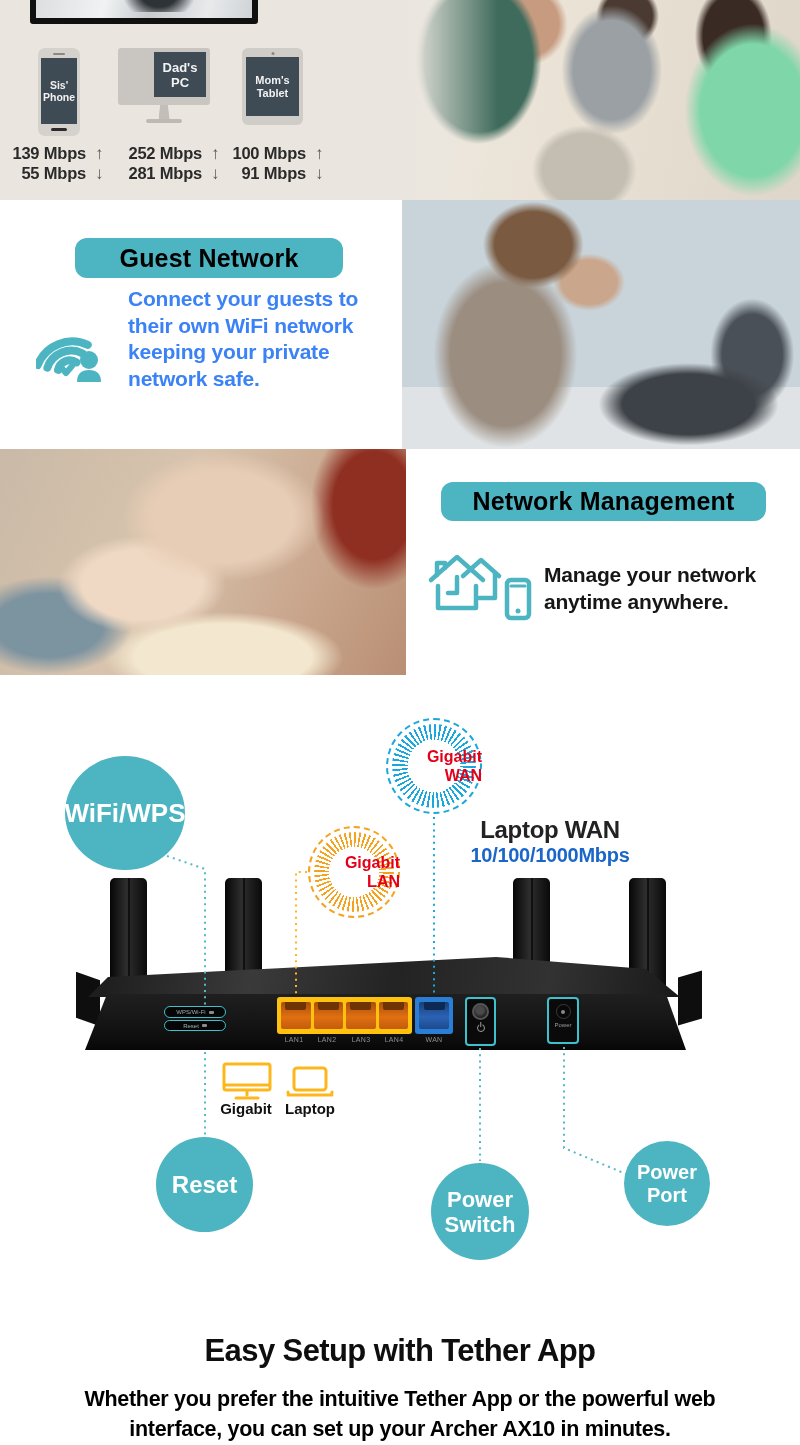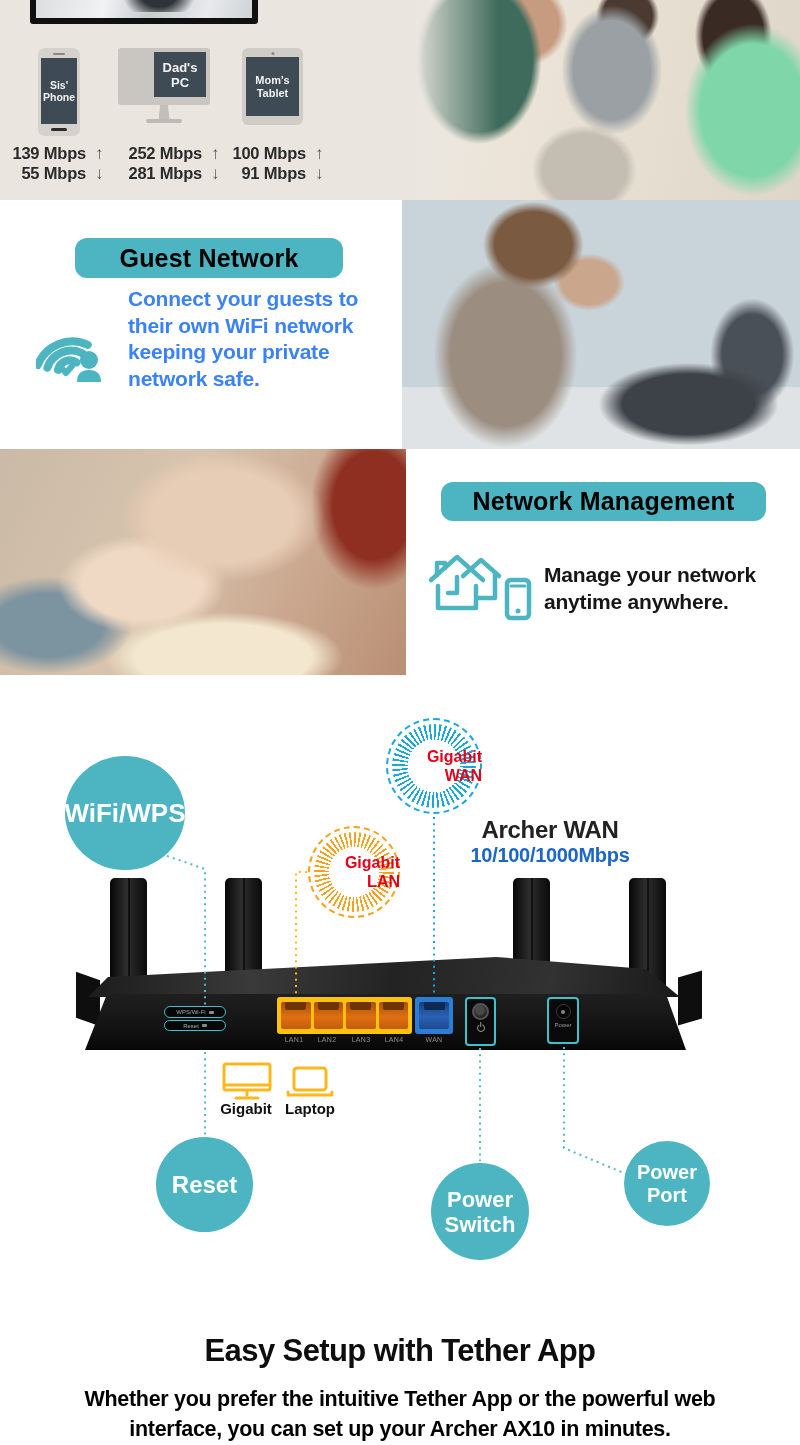--- a/index.html
+++ b/index.html
@@ -299,21 +299,21 @@
     </div>
     <div class="badge badge-lan">
       <div class="ring"></div>
         <div class="hatch"></div>
       <div class="txt">
         <span>Gigabit</span>
         <span>LAN</span>
       </div>
     </div>
 
-    <div class="wan-title">Archer WAN</div>
+    <div class="wan-title">Laptop WAN</div>
     <div class="wan-speed">10/100/1000Mbps</div>
 
     <svg class="wired-icon" style="left:222px;top:386px;" width="50" height="38" viewBox="0 0 50 38">
       <g fill="none" stroke="#fdb71c" stroke-width="3" stroke-linecap="round" stroke-linejoin="round">
         <rect x="2" y="2" width="46" height="26" rx="2"></rect>
         <path d="M3 23 H47"></path>
         <path d="M25 29 V33"></path>
         <path d="M14 36 H36"></path>
       </g>
     </svg>

